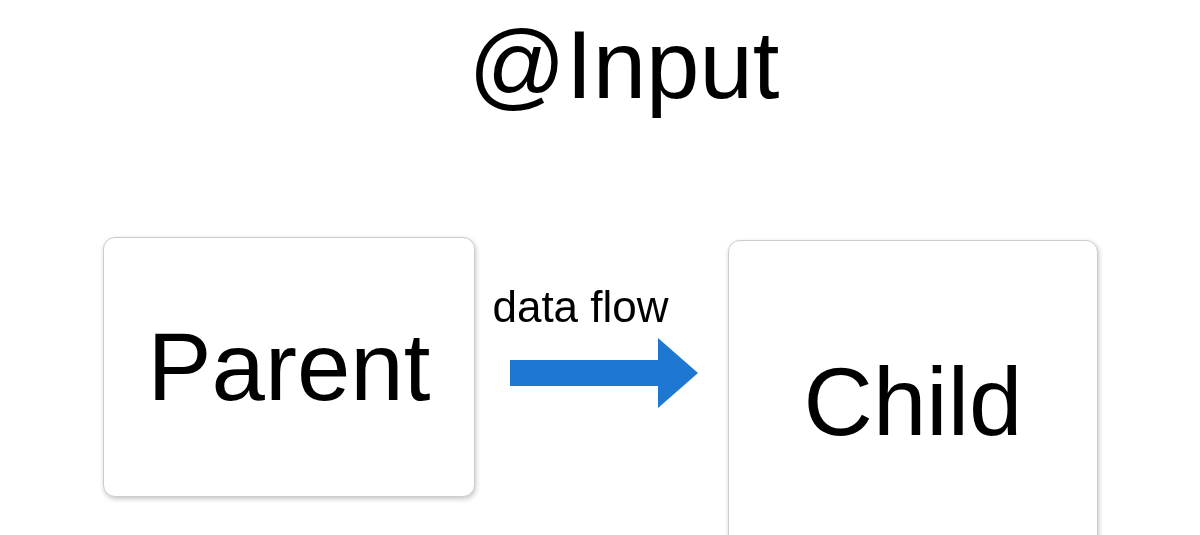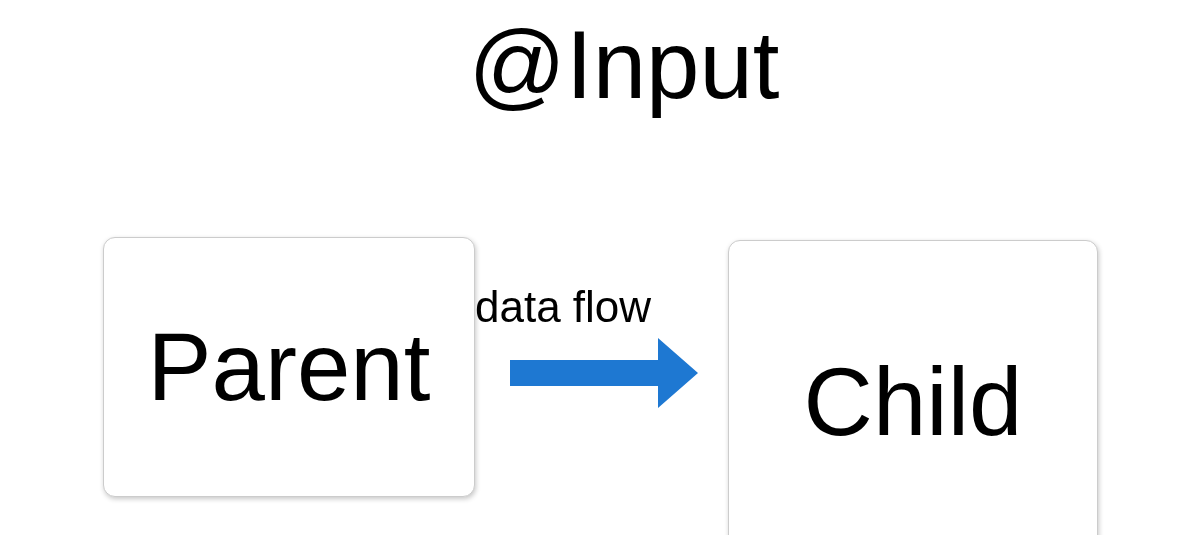--- a/index.html
+++ b/index.html
@@ -61,21 +61,21 @@
     font-weight: 400;
     color: var(--text-color);
     line-height: 1;
     white-space: nowrap;
   }
   .edge-label {
     position: absolute;
     left: 475px;
     top: 285px;
     width: 211px;
-    text-align: left;
+    text-align: center;
     font-size: 44px;
     line-height: 1;
     color: var(--text-color);
     white-space: nowrap;
   }
   .arrow {
     position: absolute;
     left: 510px;
     top: 338px;
     width: 188px;

